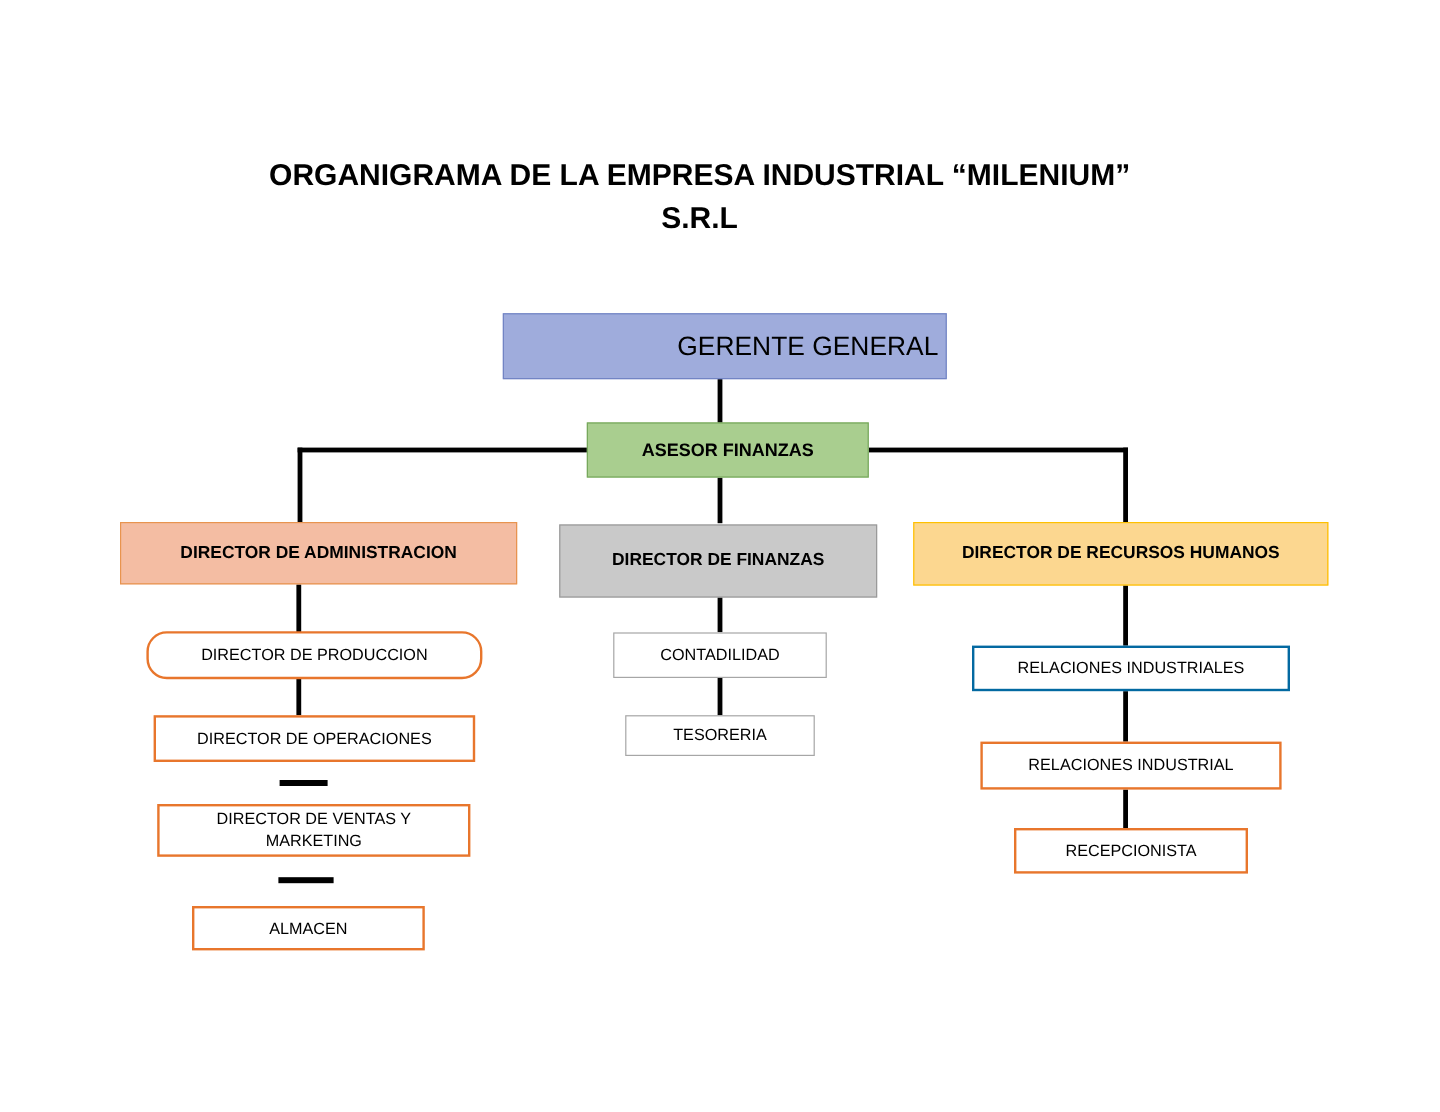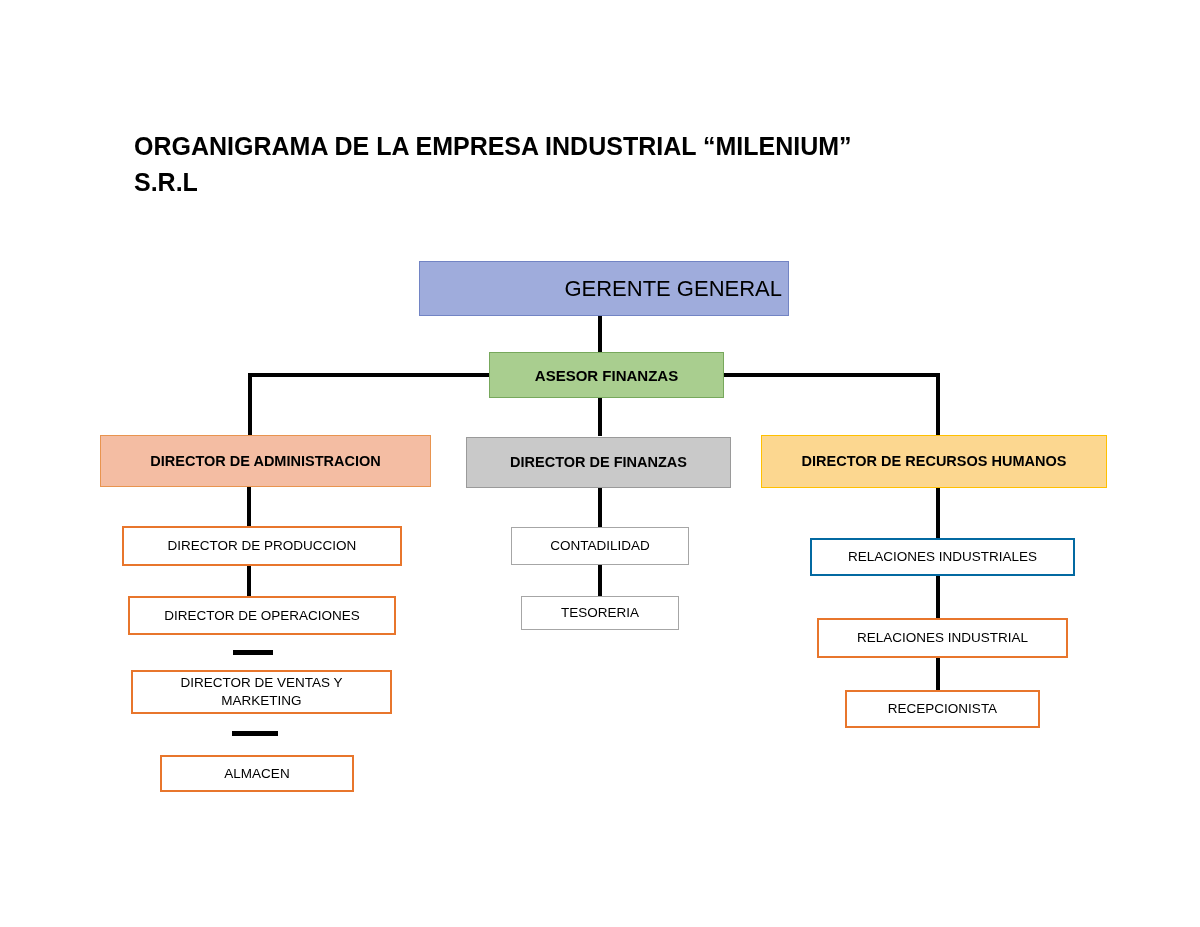--- a/index.html
+++ b/index.html
@@ -16,23 +16,24 @@
     position: relative;
     width: 1200px;
     height: 927px;
     background: #ffffff;
     overflow: hidden;
   }
 
   
   #title {
     position: absolute;
-    left: 134px;
+    left: 103px;
     top: 128px;
     width: 960px;
+    text-align: center;
     font-size: 25px;
     font-weight: bold;
     line-height: 36px;
     letter-spacing: 0px;
     color: #000000;
   }
 
   
   .node {
     position: absolute;
@@ -151,29 +152,29 @@
   </div>
 
   <div class="node lvl-asesor" style="left:489px; top:352px; width:235px; height:46px;">
     <span class="lbl">ASESOR FINANZAS</span>
   </div>
 
   <div class="node lvl-dir dir-admin" style="left:100px; top:435px; width:331px; height:52px;">
     <span class="lbl">DIRECTOR DE ADMINISTRACION</span>
   </div>
 
-  <div class="node lvl-dir dir-fin" style="left:466px; top:437px; width:265px; height:51px;">
+  <div class="node lvl-dir dir-fin" style="left:466px; top:437px; width:265px; height:61px;">
     <span class="lbl">DIRECTOR DE FINANZAS</span>
   </div>
 
   <div class="node lvl-dir dir-rrhh" style="left:761px; top:435px; width:346px; height:53px;text-align:center;">
     <span class="lbl">DIRECTOR DE RECURSOS HUMANOS</span>
   </div>
 
-  <div class="node leaf bd-orange" style="left:122px; top:526px; width:280px; height:40px;">
+  <div class="node leaf bd-orange" style="left:122px; top:526px; width:280px; height:40px;border-radius:17px;">
     <span class="lbl">DIRECTOR DE PRODUCCION</span>
   </div>
 
   <div class="node leaf bd-orange" style="left:128px; top:596px; width:268px; height:39px;">
     <span class="lbl">DIRECTOR DE OPERACIONES</span>
   </div>
 
   <div class="node leaf bd-orange" style="left:131px; top:670px; width:261px; height:44px;">
     <span class="lbl">DIRECTOR DE VENTAS Y MARKETING</span>
   </div>

